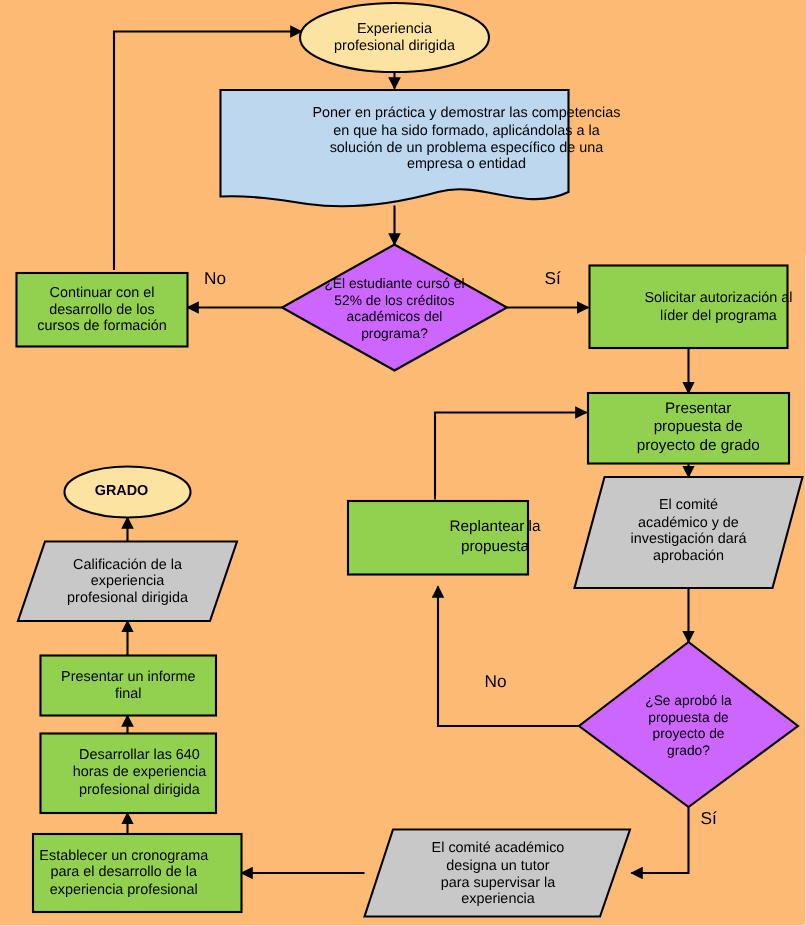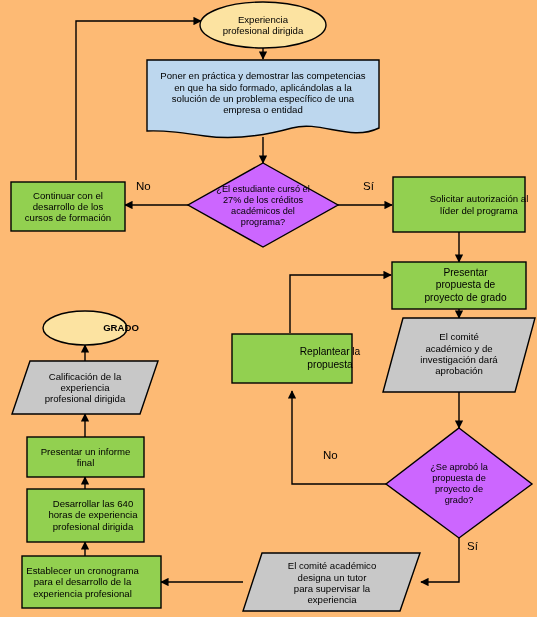--- a/index.html
+++ b/index.html
@@ -121,27 +121,27 @@
     <rect x="27" y="437" width="117" height="40" fill="#92D050" stroke="#000000" stroke-width="1.4"></rect>
 
     <polygon points="30,361 158,361 140,414 12,414" fill="#C8C8C8" stroke="#000000" stroke-width="1.4"></polygon>
 
     <ellipse cx="85" cy="328" rx="42" ry="17" fill="#FCE3A1" stroke="#000000" stroke-width="1.4"></ellipse>
   </svg>
 
   <div class="node-label f95" style="left:200px; top:2px; width:126px; height:46px;">Experiencia
 profesional dirigida</div>
 
-  <div class="node-label f95" style="left:149px; top:62px; width:228px; height:62px;">Poner en práctica y demostrar las competencias
+  <div class="node-label f95" style="left:149px; top:62px; width:228px; height:62px;padding-left:48px;">Poner en práctica y demostrar las competencias
 en que ha sido formado, aplicándolas a la
 solución de un problema específico de una
 empresa o entidad</div>
 
   <div class="node-label f9" style="left:196px; top:178px; width:134px; height:56px;">¿El estudiante cursó el
-27% de los créditos
+52% de los créditos
 académicos del
 programa?</div>
 
   <div class="node-label f95" style="left:13px; top:183px; width:110px; height:47px;">Continuar con el
 desarrollo de los
 cursos de formación</div>
 
   <div class="node-label f95" style="left:395px; top:179px; width:128px; height:51px;margin-left:20px;">Solicitar autorización al
 líder del programa</div>
 
@@ -175,21 +175,21 @@
 horas de experiencia
 profesional dirigida</div>
 
   <div class="node-label f95" style="left:29px; top:438px; width:113px; height:38px;">Presentar un informe
 final</div>
 
   <div class="node-label f95" style="left:24px; top:363px; width:122px; height:49px;">Calificación de la
 experiencia
 profesional dirigida</div>
 
-  <div class="node-label f95 bold" style="left:45px; top:318px; width:72px; height:20px;margin-left:40px;">GRADO</div>
+  <div class="node-label f95 bold" style="left:45px; top:318px; width:72px; height:20px;">GRADO</div>
 
   <div class="edge-label" style="left:136px; top:181px;">No</div>
 
   <div class="edge-label" style="left:363px; top:181px;">Sí</div>
 
   <div class="edge-label" style="left:323px; top:450px;">No</div>
 
   <div class="edge-label" style="left:467px; top:541px;">Sí</div>
 
 </div>

